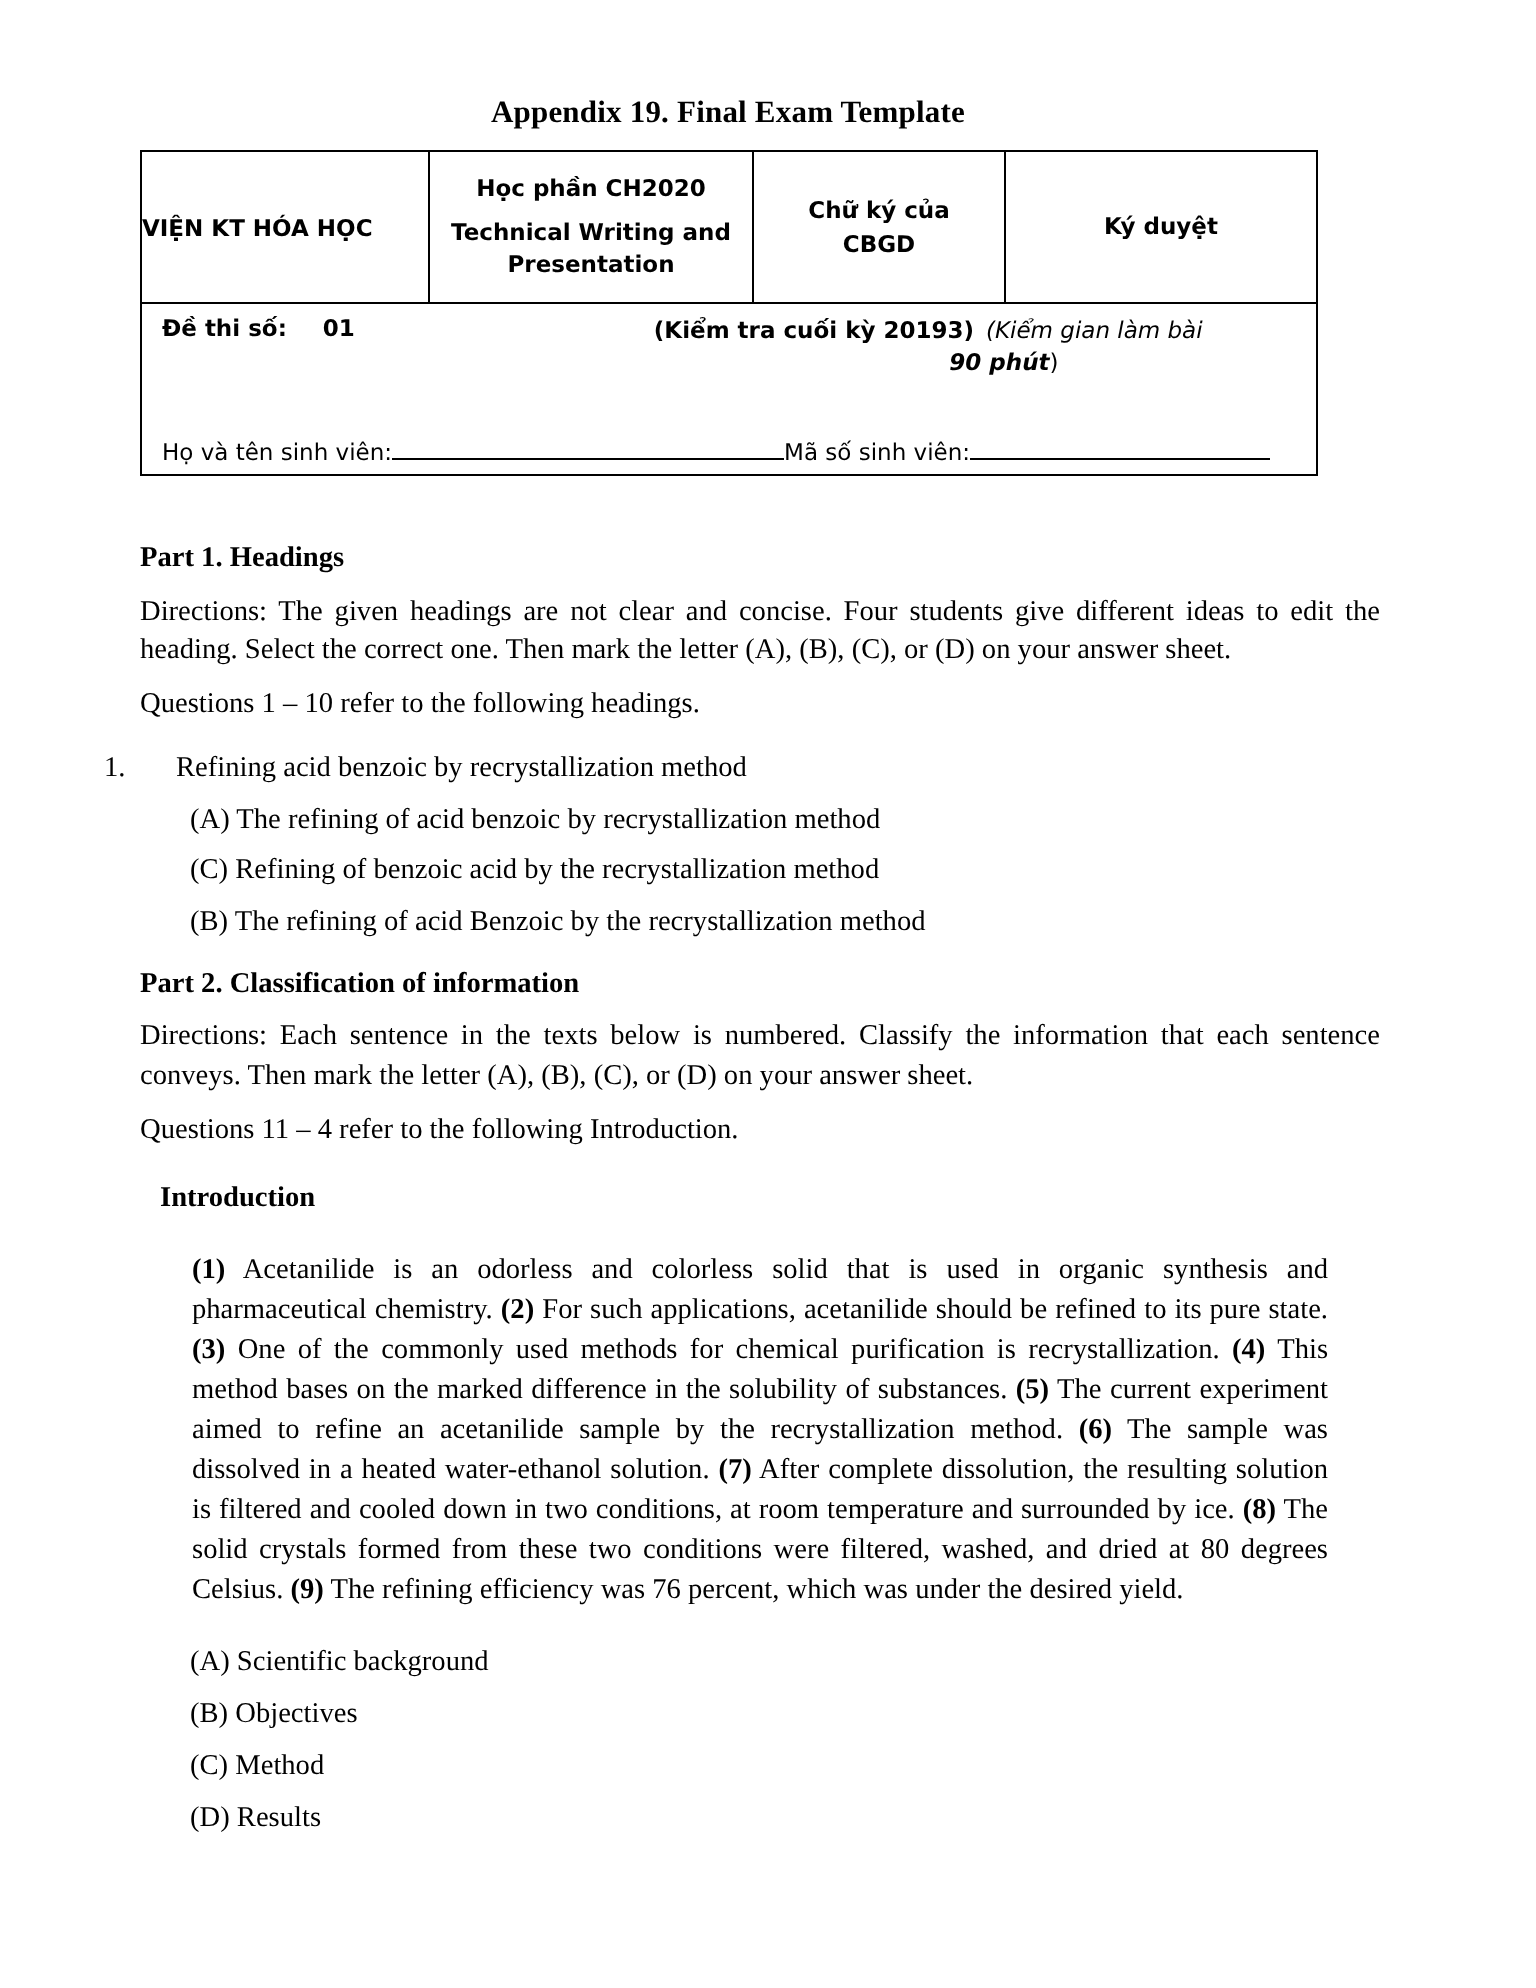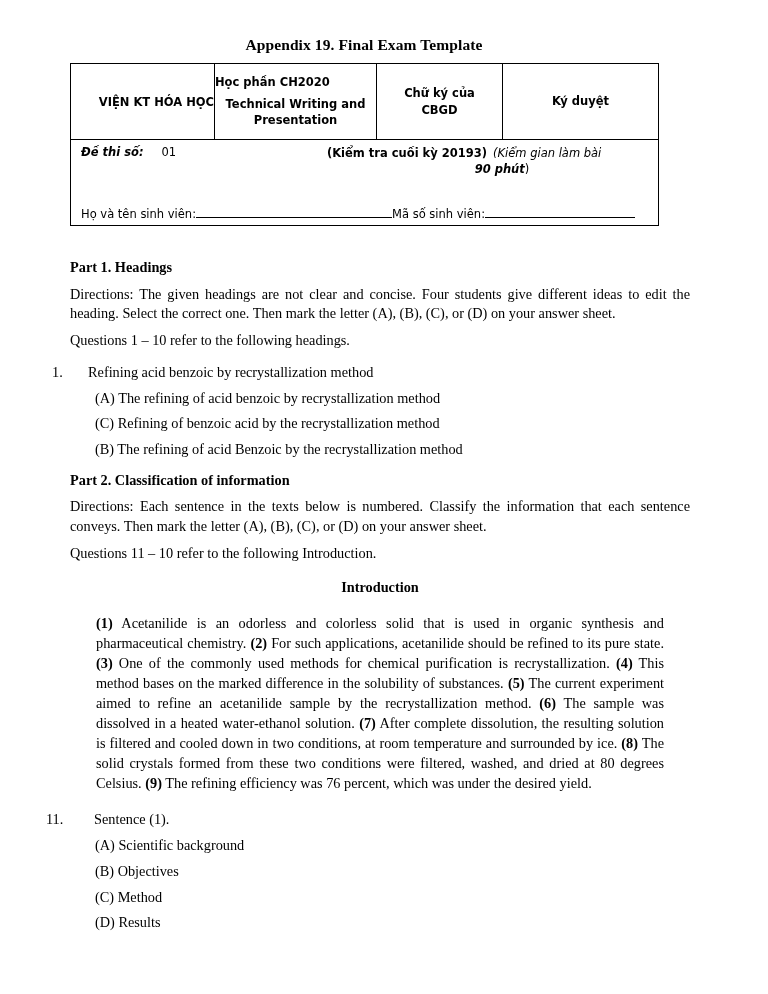--- a/index.html
+++ b/index.html
@@ -13,21 +13,21 @@
     width: 768px;
     height: 994px;
     font-family: "Liberation Serif", "DejaVu Serif", serif;
     color: #000000;
     position: relative;
     overflow: hidden;
   }
 
   .page {
     position: absolute;
-    left: 0; top: 0;
+    left: 0; top: 12px;
     width: 768px;
     height: 804px;
     padding: 0;
   }
 
   
   .doc-title {
     position: absolute;
     left: 70px;
     top: 36px;
@@ -57,39 +57,39 @@
   .col-inst  { width: 144px; }
   .col-mod   { width: 162px; }
   .col-sig   { width: 126px; }
   .col-appr  { width: 156px; }
 
   .hdr-row td { height: 76px; }
 
   .inst-name {
     font-weight: bold;
     font-size: 11.5px;
-    text-align: right;
+    text-align: left;
     padding-left: 10px;
   }
   .mod-cell {
     text-align: left;
     font-weight: bold;
     font-size: 11.5px;
     vertical-align: top;
     padding: 6px 8px 6px 10px;
     line-height: 1.45;
   }
   .mod-cell .mod-title {
     display: block;
     text-align: center;
     margin-top: 5px;
   }
   .mod-cell .mod-code {
     display: block;
-    text-align: left;
+    text-align: center;
   }
   .sig-cell, .appr-cell {
     text-align: center;
     font-weight: bold;
     font-size: 11.5px;
     vertical-align: top;
     padding-top: 6px;
     line-height: 1.45;
   }
 
@@ -102,25 +102,24 @@
     height: 85px;
     padding: 5px 6px 0 10px;
     font-size: 11.5px;
   }
   .line-a {
     display: flex;
     align-items: flex-start;
   }
   .de-thi {
     font-weight: bold;
-    font-style: italic;
     white-space: pre;
   }
   .de-num {
-    font-weight: normal;
+    font-weight: bold;
     margin-left: 18px;
     white-space: pre;
   }
   .kiem-tra {
     font-weight: bold;
     flex: 1;
     text-align: right;
     margin-left: 10px;
     line-height: 1.5;
   }
@@ -184,21 +183,20 @@
 
   
   .intro-block {
     margin: 14px 0 0 0;
     padding: 0 0 0 10px;
     width: 610px;
   }
   .intro-title {
     font-weight: bold;
     margin: 13px 0 8px 0;
-    text-align: center;
   }
   .intro-body {
     margin: 16px;
     text-align: justify;
     line-height: 1.4;
     padding-right: 0px;
   }
   .sn { font-weight: bold; }
 
   .q11-wrap { margin-top: 17px; }
@@ -272,39 +270,38 @@
     <p class="opt">(A) The refining of acid benzoic by recrystallization method</p>
     <p class="opt">(C) Refining of benzoic acid by the recrystallization method</p>
     <p class="opt">(B) The refining of acid Benzoic by the recrystallization method</p>
 
     <div class="spacer-sm"></div>
 
     <div class="sec-head">Part 2. Classification of information</div>
 
     <p class="para"><span class="b">Directions:</span><span> Each sentence in the texts below is numbered. Classify the information that each sentence conveys. Then mark the letter (A), (B), (C), or (D) on your answer sheet.</span></p>
 
-    <p class="para" style="text-align:left;"><span class="b">Questions 11 – 10</span><span> refer to the following Introduction.</span></p>
+    <p class="para" style="text-align:left;"><span class="b">Questions 11 – 4</span><span> refer to the following Introduction.</span></p>
 
     <div class="intro-block">
       <div class="intro-title">Introduction</div>
       <p class="intro-body">
         <span><span class="sn">(1)</span><span> Acetanilide is an odorless and colorless solid that is used in organic synthesis and pharmaceutical chemistry.</span></span>
         <span><span class="sn">(2)</span><span> For such applications, acetanilide should be refined to its pure state.</span></span>
         <span><span class="sn">(3)</span><span> One of the commonly used methods for chemical purification is recrystallization.</span></span>
         <span><span class="sn">(4)</span><span> This method bases on the marked difference in the solubility of substances.</span></span>
         <span><span class="sn">(5)</span><span> The current experiment aimed to refine an acetanilide sample by the recrystallization method.</span></span>
         <span><span class="sn">(6)</span><span> The sample was dissolved in a heated water-ethanol solution.</span></span>
         <span><span class="sn">(7)</span><span> After complete dissolution, the resulting solution is filtered and cooled down in two conditions, at room temperature and surrounded by ice.</span></span>
         <span><span class="sn">(8)</span><span> The solid crystals formed from these two conditions were filtered, washed, and dried at 80 degrees Celsius.</span></span>
         <span><span class="sn">(9)</span><span> The refining efficiency was 76 percent, which was under the desired yield.</span></span>
       </p>
     </div>
 
     <div class="q11-wrap">
-      <p class="q-line" style="padding-left:24px; text-indent:-24px;"><span class="q-num" style="width:24px;">11.</span><span>Sentence (1).</span></p>
 
       <p class="opt">(A) Scientific background</p>
       <p class="opt">(B) Objectives</p>
       <p class="opt">(C) Method</p>
       <p class="opt">(D) Results</p>
     </div>
 
   </div>
 </div>
 

